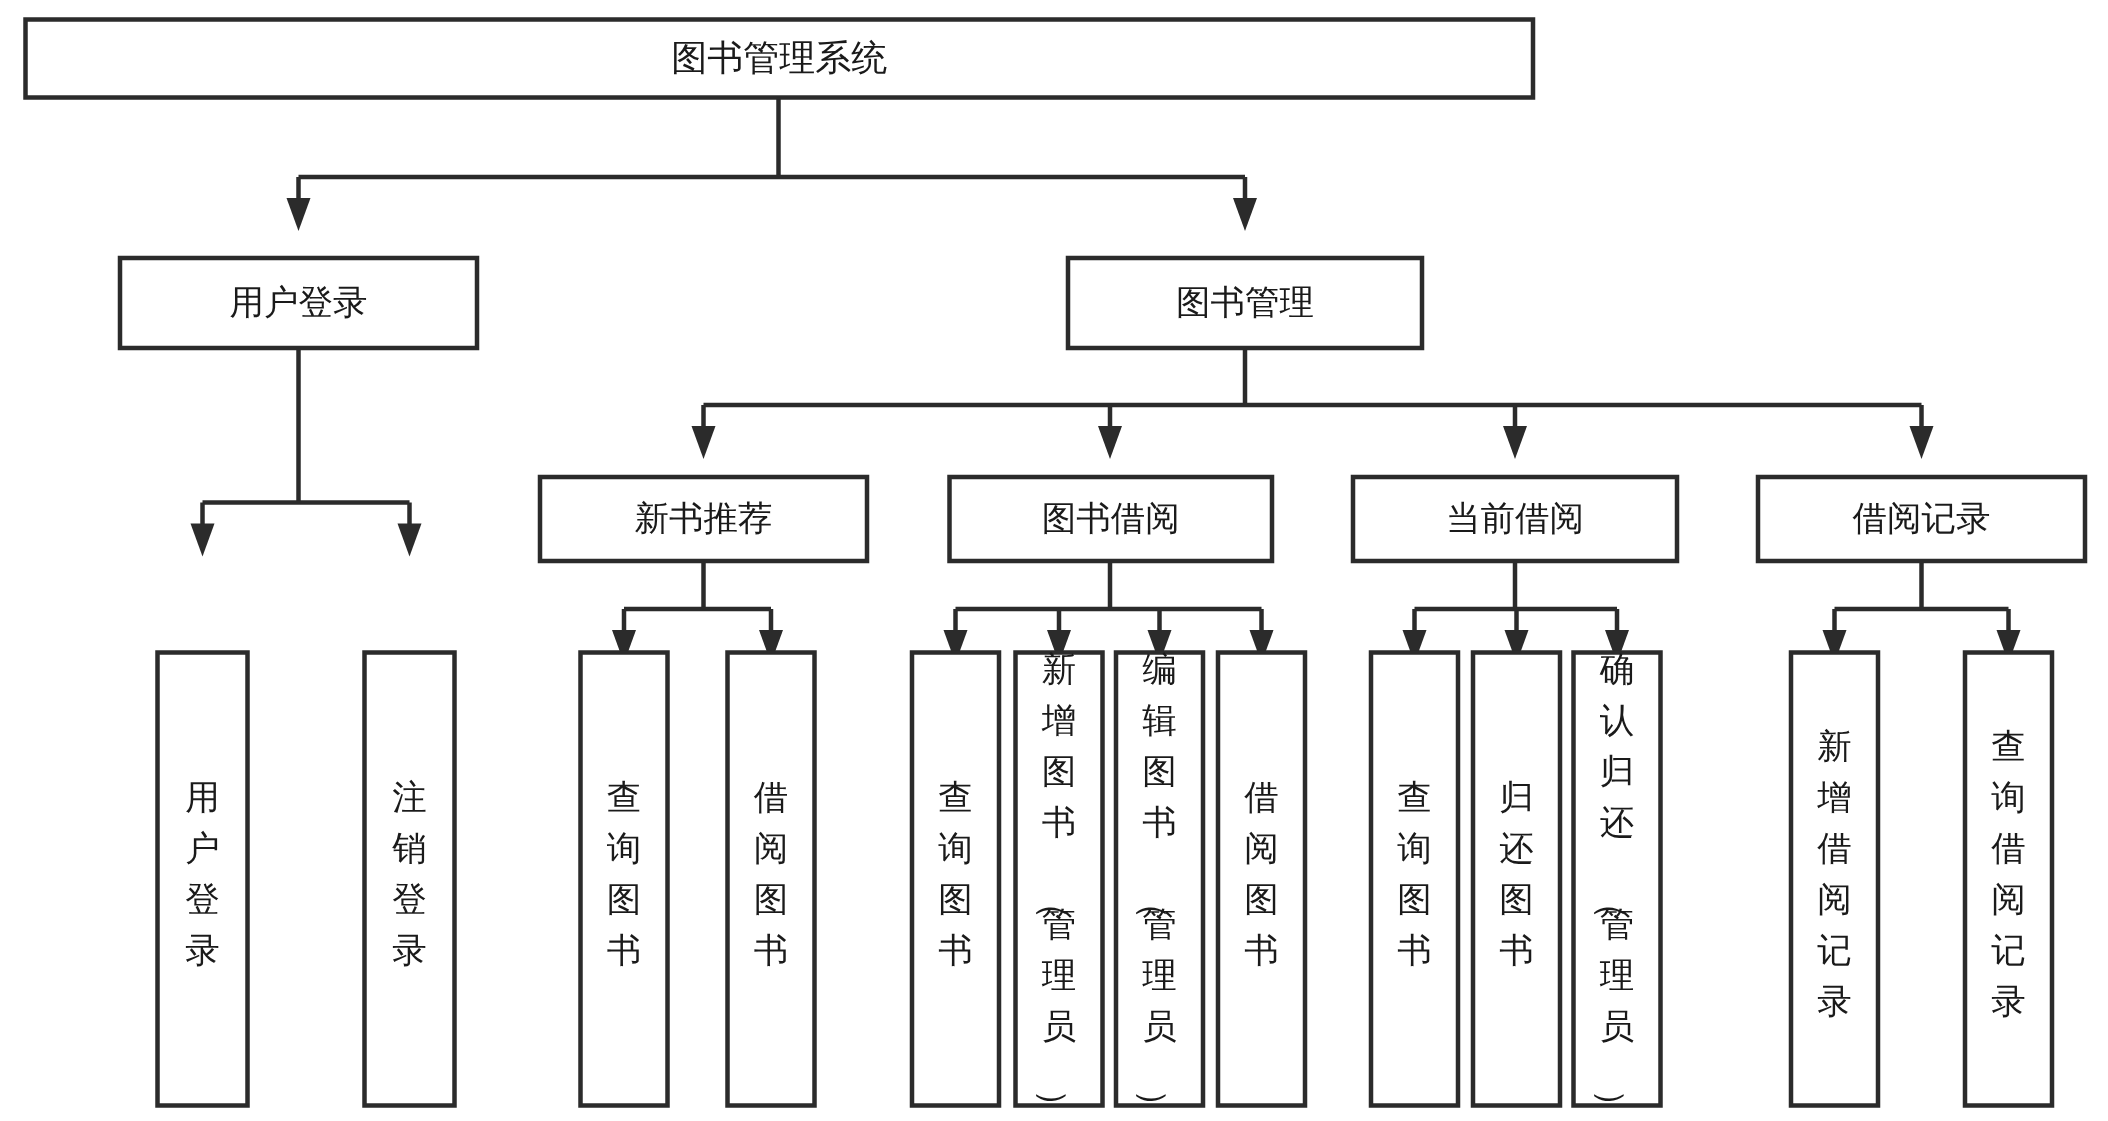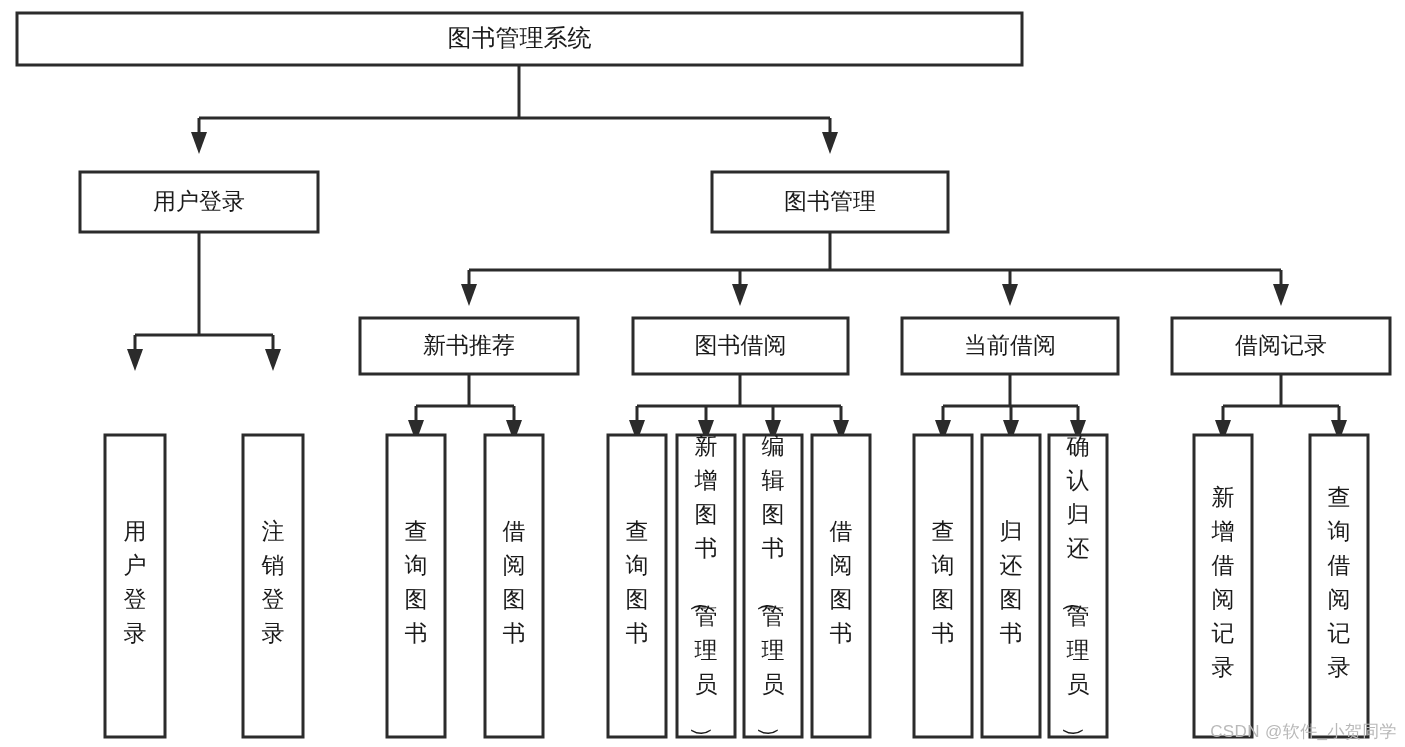--- a/index.html
+++ b/index.html
@@ -213,14 +213,13 @@
         <g>
           <rect x="1194" y="435" width="58" height="302" class="node-box"></rect>
           <text x="1223" y="505" class="leaf-label"><tspan x="1223" dy="0">新</tspan><tspan x="1223" dy="34">增</tspan><tspan x="1223" dy="34">借</tspan><tspan x="1223" dy="34">阅</tspan><tspan x="1223" dy="34">记</tspan><tspan x="1223" dy="34">录</tspan></text>
         </g>
         <g>
           <rect x="1310" y="435" width="58" height="302" class="node-box"></rect>
           <text x="1339" y="505" class="leaf-label"><tspan x="1339" dy="0">查</tspan><tspan x="1339" dy="34">询</tspan><tspan x="1339" dy="34">借</tspan><tspan x="1339" dy="34">阅</tspan><tspan x="1339" dy="34">记</tspan><tspan x="1339" dy="34">录</tspan></text>
         </g>
       </g>
   </svg>
-  <div class="watermark">CSDN @软件_小贺同学</div>
 </div>
 
 </body></html>

